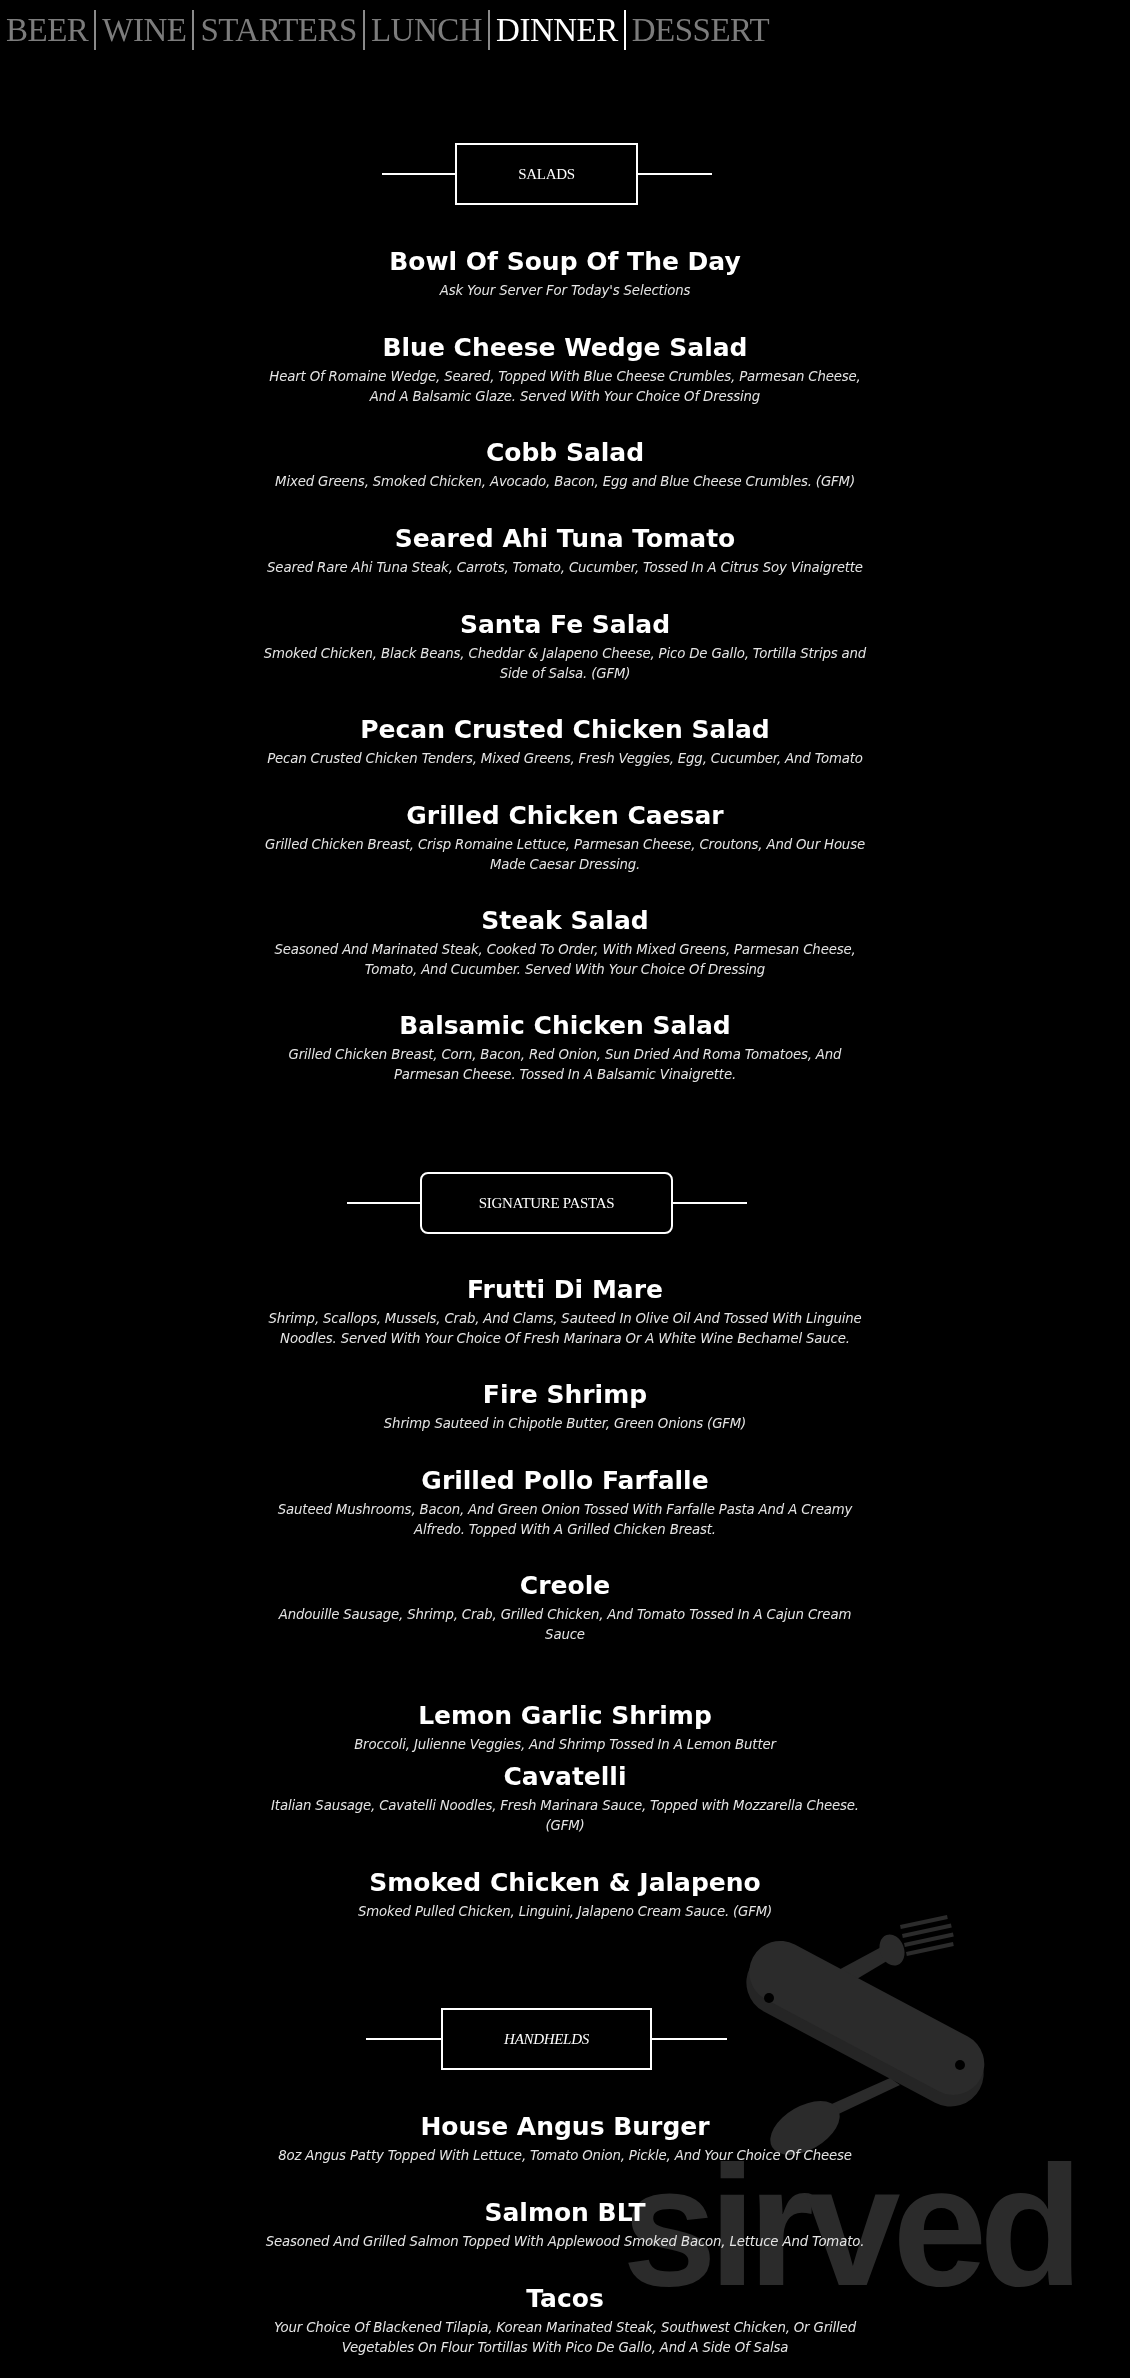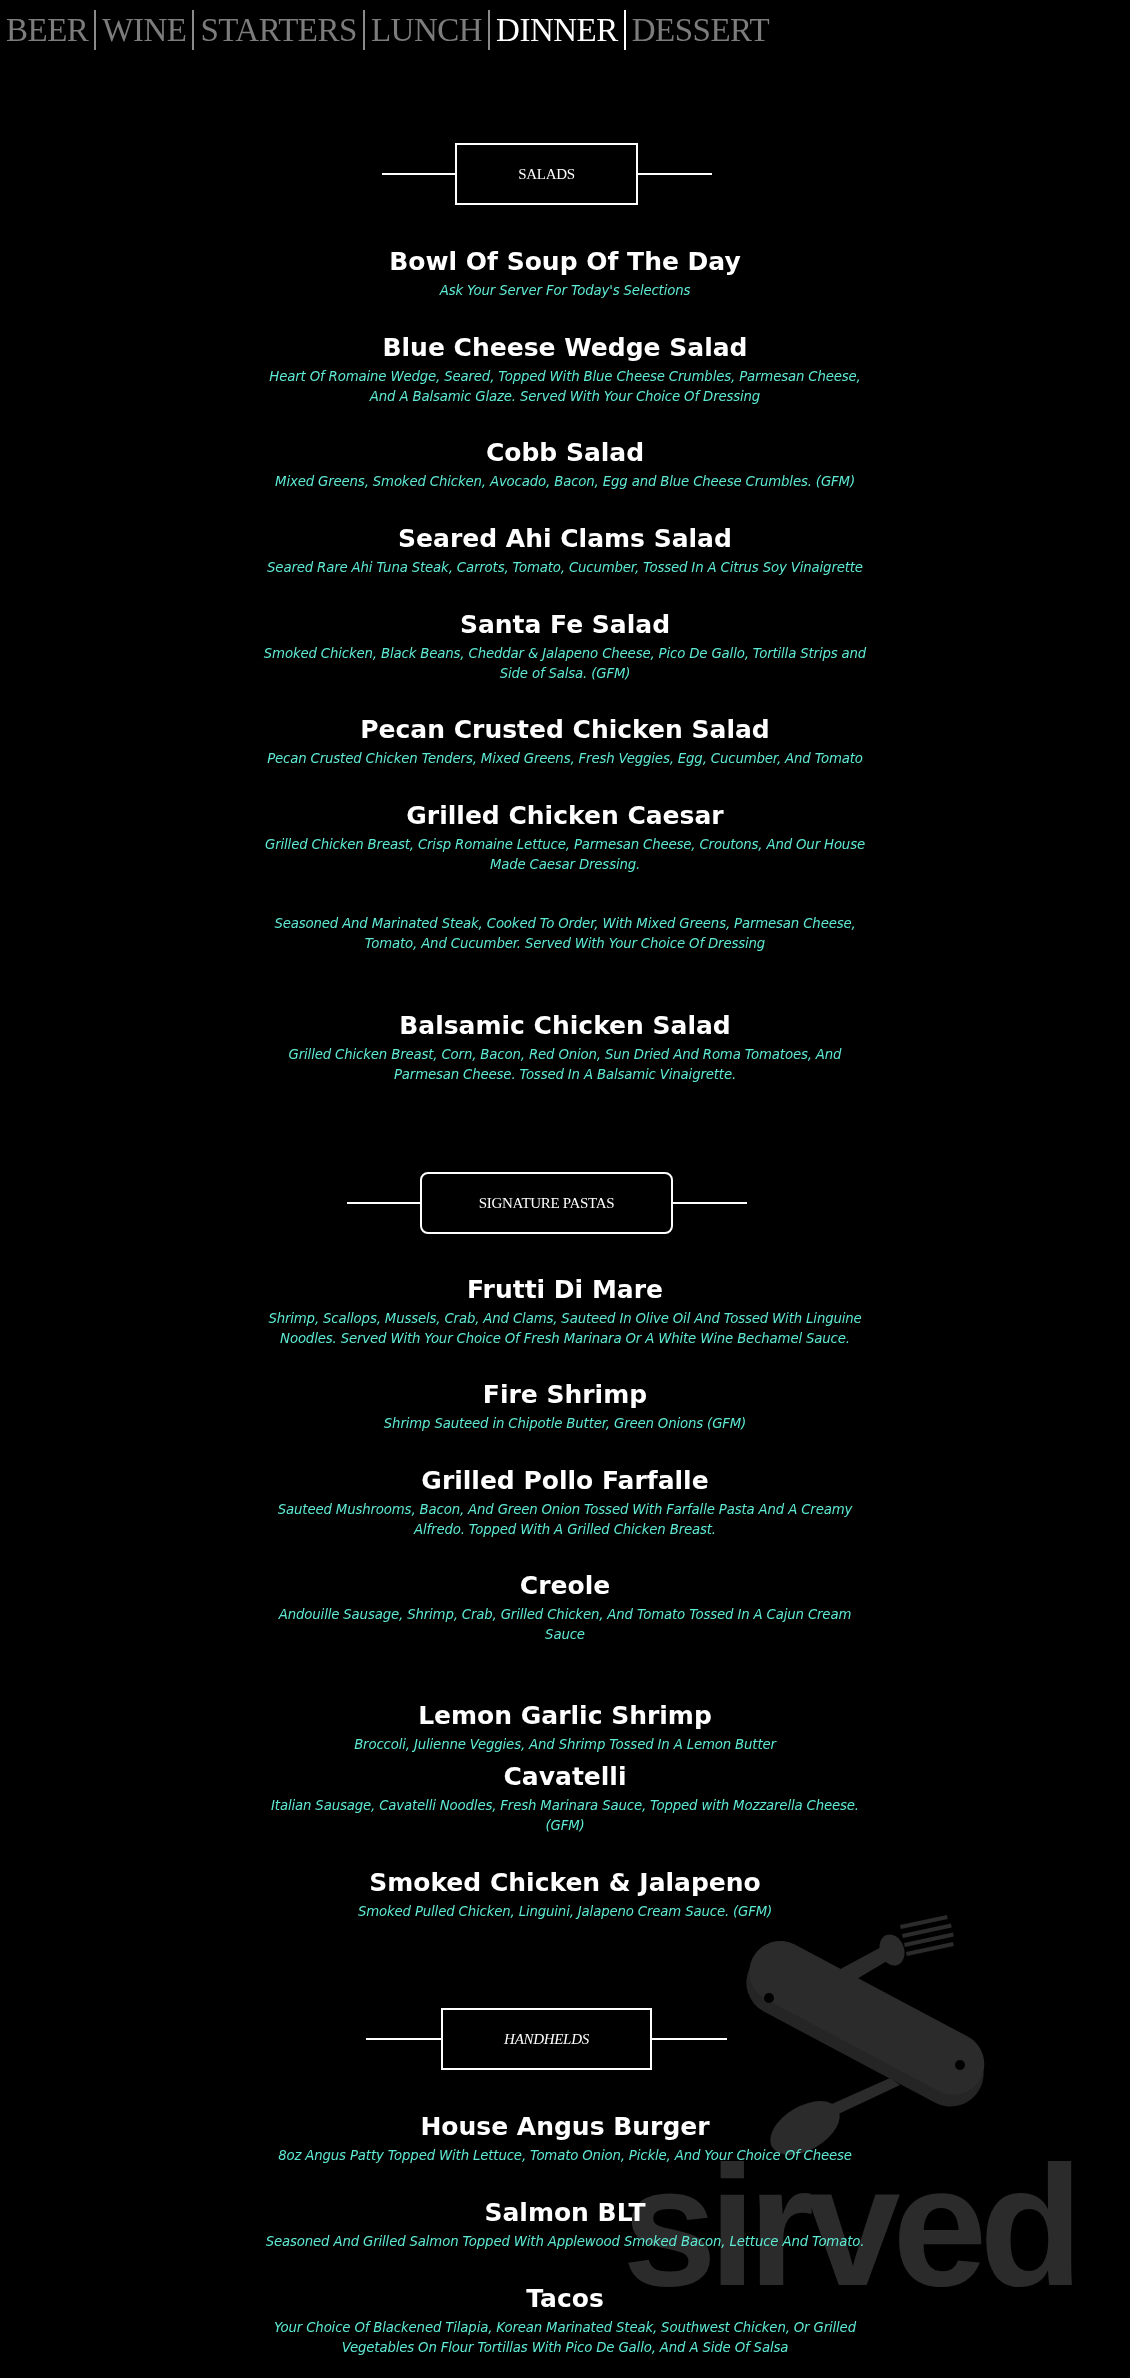--- a/index.html
+++ b/index.html
@@ -7,21 +7,21 @@
   .nav { position:absolute; top:8px; left:0; width:1130px; text-align:left; font-family:"Liberation Serif", serif; font-size:33px; letter-spacing:-0.5px; line-height:44px; white-space:nowrap; }
   .nav-item { color:#7c7c7c; display:inline-block; padding:0 6px; text-decoration:none; }
   .nav-item.active { color:#ffffff; }
   .nav-sep { display:inline-block; width:2px; height:40px; background:#8a8a8a; vertical-align:middle; margin-top:-6px; }
   .nav-sep.bright { background:#ffffff; }
   .section-header { position:absolute; left:16px; width:1126px; height:62px;padding-left:36px; }
   .sh-line { position:absolute; top:30px; height:2px; background:#fff; }
   .sh-box { position:absolute; top:0; height:58px; border:2px solid #fff; display:flex; align-items:center; justify-content:center; color:#fff; font-family:"Liberation Serif", serif; font-size:15px; letter-spacing:-0.3px; }
   .item { position:absolute; left:215px; width:700px; text-align:center; }
   .item-title { color:#fff; font-weight:bold; font-size:25px; line-height:26px; margin:0; }
-  .item-desc { color:#5eead4; font-style:italic; font-size:13.3px; line-height:19.5px; margin:6px auto 0; width:610px; letter-spacing:-0.15px; }
+  .item-desc { color:#e5e5e5; font-style:italic; font-size:13.3px; line-height:19.5px; margin:6px auto 0; width:610px; letter-spacing:-0.15px; }
   .watermark { position:absolute; left:620px; top:1900px; width:460px; height:400px; pointer-events:none; }
   .watermark svg { width:100%; height:100%; }
 </style>
 </head>
 <body>
 
 <div class="nav">
   <a class="nav-item">BEER</a><span class="nav-sep"></span><a class="nav-item">WINE</a><span class="nav-sep"></span><a class="nav-item">STARTERS</a><span class="nav-sep"></span><a class="nav-item">LUNCH</a><span class="nav-sep"></span><a class="nav-item active">DINNER</a><span class="nav-sep bright"></span><a class="nav-item">DESSERT</a>
 </div>
 
@@ -37,36 +37,37 @@
   </div>
 <div class="item" style="top:335px;">
     <p class="item-title">Blue Cheese Wedge Salad</p>
     <p class="item-desc">Heart Of Romaine Wedge, Seared, Topped With Blue Cheese Crumbles, Parmesan Cheese, And A Balsamic Glaze. Served With Your Choice Of Dressing</p>
   </div>
 <div class="item" style="top:440px;">
     <p class="item-title">Cobb Salad</p>
     <p class="item-desc">Mixed Greens, Smoked Chicken, Avocado, Bacon, Egg and Blue Cheese Crumbles. (GFM)</p>
   </div>
 <div class="item" style="top:526px;">
-    <p class="item-title">Seared Ahi Clams Salad</p>
+    <p class="item-title">Seared Ahi Tuna Tomato</p>
     <p class="item-desc">Seared Rare Ahi Tuna Steak, Carrots, Tomato, Cucumber, Tossed In A Citrus Soy Vinaigrette</p>
   </div>
 <div class="item" style="top:612px;">
     <p class="item-title">Santa Fe Salad</p>
     <p class="item-desc">Smoked Chicken, Black Beans, Cheddar &amp; Jalapeno Cheese, Pico De Gallo, Tortilla Strips and Side of Salsa. (GFM)</p>
   </div>
 <div class="item" style="top:717px;">
     <p class="item-title">Pecan Crusted Chicken Salad</p>
     <p class="item-desc">Pecan Crusted Chicken Tenders, Mixed Greens, Fresh Veggies, Egg, Cucumber, And Tomato</p>
   </div>
 <div class="item" style="top:803px;">
     <p class="item-title">Grilled Chicken Caesar</p>
     <p class="item-desc">Grilled Chicken Breast, Crisp Romaine Lettuce, Parmesan Cheese, Croutons, And Our House Made Caesar Dressing.</p>
   </div>
 <div class="item" style="top:908px;">
+    <p class="item-title">Steak Salad</p>
     <p class="item-desc">Seasoned And Marinated Steak, Cooked To Order, With Mixed Greens, Parmesan Cheese, Tomato, And Cucumber. Served With Your Choice Of Dressing</p>
   </div>
 <div class="item" style="top:1013px;">
     <p class="item-title">Balsamic Chicken Salad</p>
     <p class="item-desc">Grilled Chicken Breast, Corn, Bacon, Red Onion, Sun Dried And Roma Tomatoes, And Parmesan Cheese. Tossed In A Balsamic Vinaigrette.</p>
   </div>
 
 <div class="section-header" style="top:1172px;">
   <div class="sh-line" style="left:331px;width:73px;"></div>
   <div class="sh-box" style="left:404px;width:249px;border-radius:8px;">SIGNATURE PASTAS</div>

